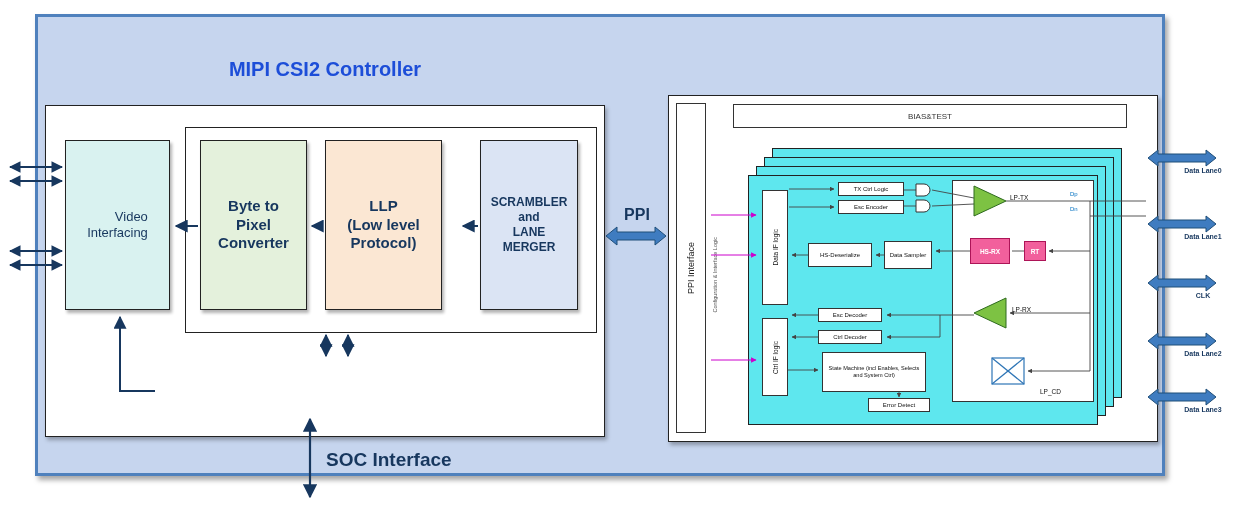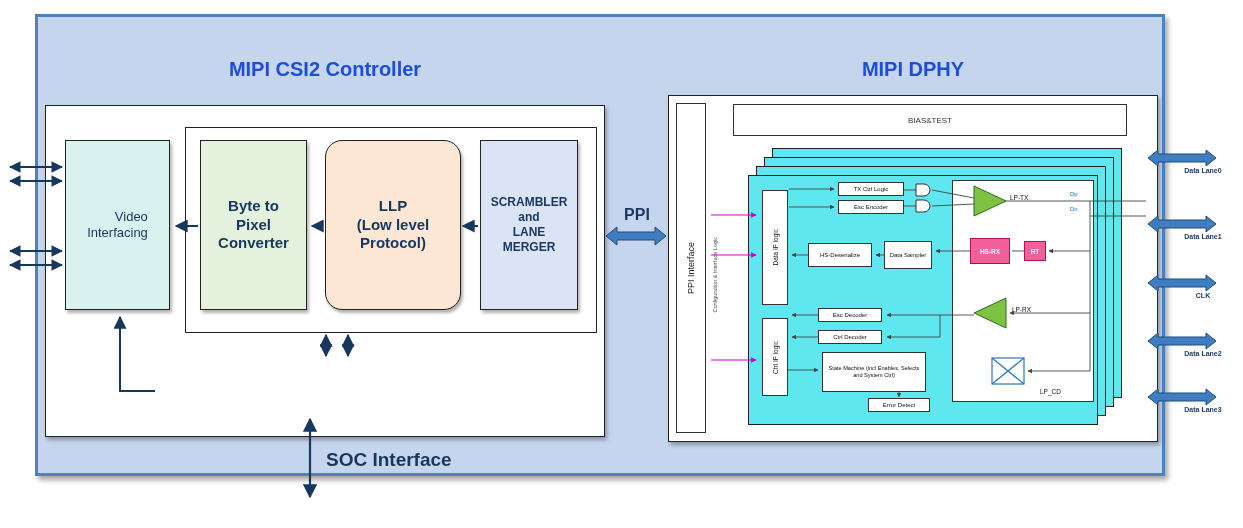--- a/index.html
+++ b/index.html
@@ -22,37 +22,36 @@
   svg.overlay{position:absolute;left:0;top:0;pointer-events:none;}
 </style>
 </head>
 <body>
 
 <div id="stage">
 
   <div class="abs panel" style="left:35px;top:14px;width:1130px;height:462px;"></div>
 
   <div class="abs title" style="left:45px;top:58px;width:560px;">MIPI CSI2 Controller</div>
-  <div class="abs title" style="left:668px;top:58px;width:490px;">MIPI DPHY</div>
 
   <div class="abs wbox" style="left:45px;top:105px;width:560px;height:332px;box-shadow:2px 3px 4px rgba(0,0,0,.3);"></div>
   <div class="abs wbox" style="left:185px;top:127px;width:412px;height:206px;"></div>
 
   <div class="abs blk cbox" style="left:65px;top:140px;width:105px;height:170px;background:#d9f2f0;">
     <span class="prelines navy" style="font-size:13px;text-align:right;">Video
 Interfacing</span>
   </div>
 
   <div class="abs blk cbox" style="left:200px;top:140px;width:107px;height:170px;background:#e4f1dc;">
     <span class="prelines navy" style="font-size:15px;font-weight:700;">Byte to
 Pixel
 Converter</span>
   </div>
 
-  <div class="abs blk cbox" style="left:325px;top:140px;width:136px;height:170px;background:#fbe7d3;border-radius:17px;">
+  <div class="abs blk cbox" style="left:325px;top:140px;width:117px;height:170px;background:#fbe7d3;">
     <span class="prelines navy" style="font-size:15px;font-weight:700;">LLP
 (Low level
 Protocol)</span>
   </div>
 
   <div class="abs blk cbox" style="left:480px;top:140px;width:98px;height:170px;background:#dbe4f4;">
     <span class="prelines navy" style="font-size:12px;font-weight:700;">SCRAMBLER
 and
 LANE
 MERGER</span>
@@ -65,21 +64,21 @@
   <div class="abs wbox" style="left:668px;top:95px;width:490px;height:347px;box-shadow:2px 3px 4px rgba(0,0,0,.3);"></div>
 
   <div class="abs dbox cbox" style="left:676px;top:103px;width:30px;height:330px;">
     <span class="vtext" style="font-size:9px;color:#222;">PPI Interface</span>
   </div>
 
   <div class="abs cbox" style="left:708px;top:140px;width:14px;height:270px;">
     <span class="vtext" style="font-size:5.5px;color:#555;">Configuration &amp; Interface Logic</span>
   </div>
 
-  <div class="abs dbox cbox" style="left:733px;top:104px;width:394px;height:32px;">
+  <div class="abs dbox cbox" style="left:733px;top:104px;width:394px;height:24px;">
     <span style="font-size:8px;color:#333;">BIAS&amp;TEST</span>
   </div>
 
   <div class="abs lane" style="left:772px;top:148px;width:350px;height:250px;"></div>
   <div class="abs lane" style="left:764px;top:157px;width:350px;height:250px;"></div>
   <div class="abs lane" style="left:756px;top:166px;width:350px;height:250px;"></div>
   <div class="abs lane" style="left:748px;top:175px;width:350px;height:250px;"></div>
 
   <div class="abs dbox" style="left:952px;top:180px;width:142px;height:222px;"></div>
 

